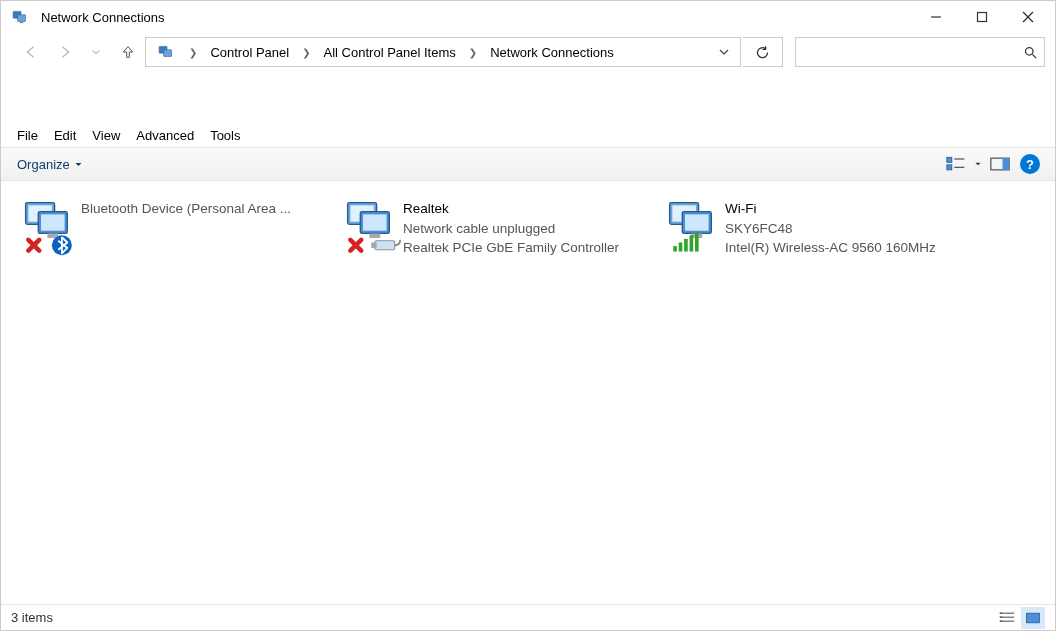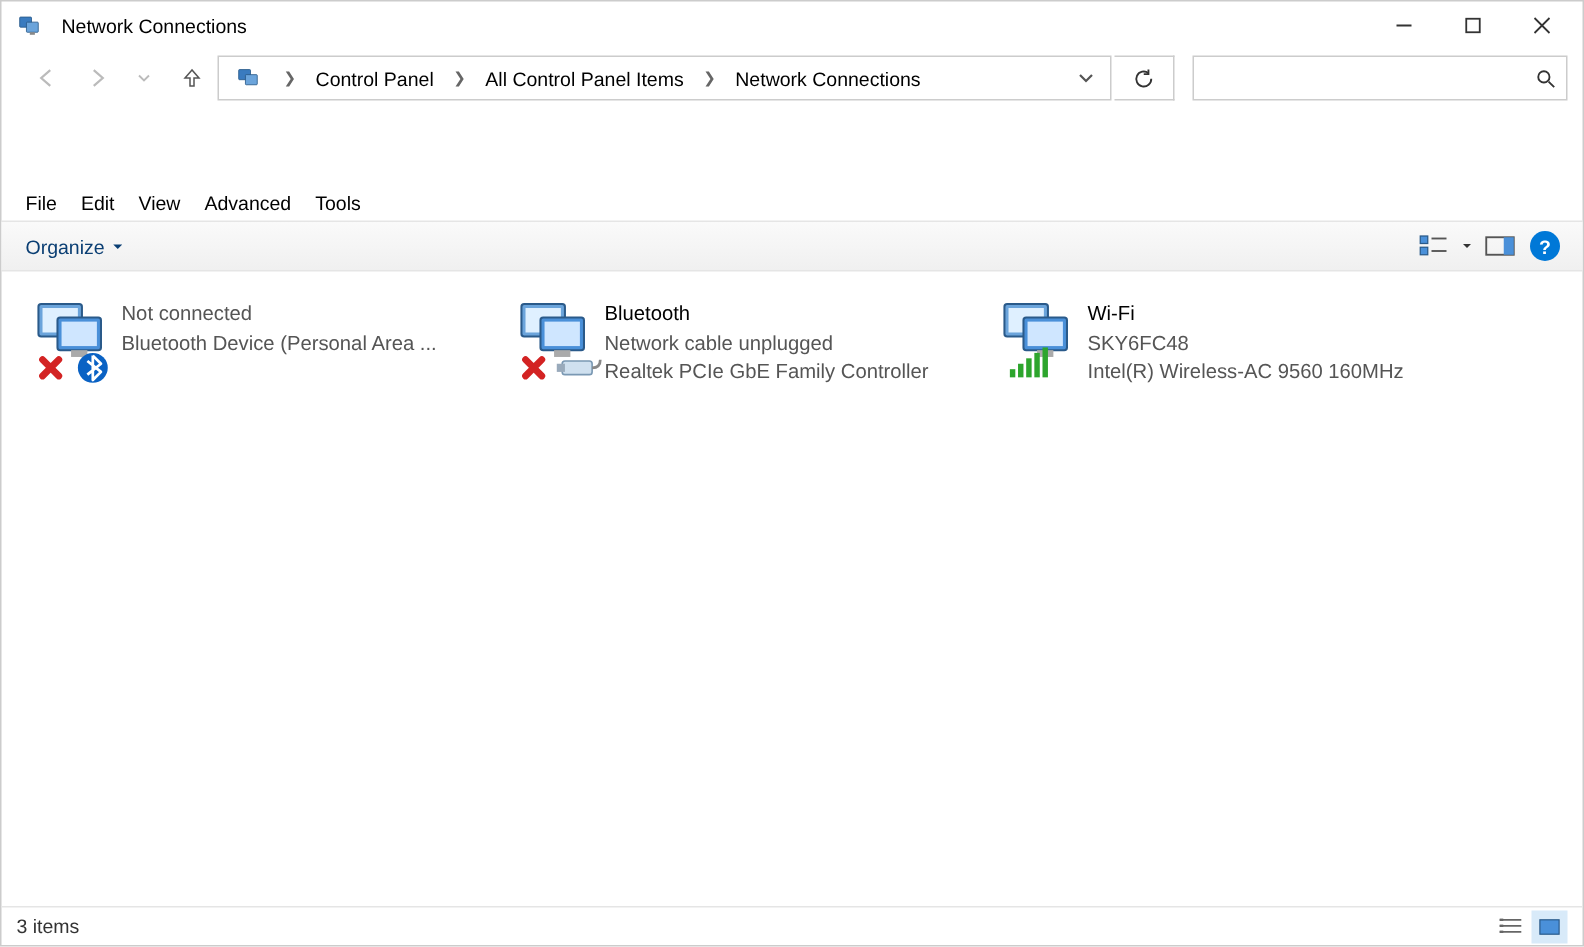--- a/index.html
+++ b/index.html
@@ -194,21 +194,20 @@
         <rect x="28" y="38" width="12" height="5" fill="#aaa"></rect>
 
         <circle cx="13" cy="51" r="10" fill="#fff"></circle>
         <path d="M7 45 L19 57 M19 45 L7 57" stroke="#d32323" stroke-width="5" stroke-linecap="round"></path>
 
         <circle cx="44" cy="51" r="11" fill="#0a62c4"></circle>
         <path d="M44 42 L44 60 L50 54 L40 46 M44 42 L50 48 L40 56" fill="none" stroke="#fff" stroke-width="2" stroke-linejoin="round"></path>
       </svg>
     </div>
     <div class="text-slot">
-      <div class="sub">Not connected</div>
       <div class="sub">Bluetooth Device (Personal Area ...</div>
     </div>
   </div>
 
   <div class="net-item">
     <div class="icon-slot">
       <svg width="58" height="58" viewBox="0 0 64 64">
         <rect x="4" y="4" width="32" height="24" rx="2" fill="#6ba4db" stroke="#2a5a8a" stroke-width="1.5"></rect>
         <rect x="7" y="7" width="26" height="18" fill="#dff0ff"></rect>
         <rect x="18" y="14" width="32" height="24" rx="2" fill="#4a90d9" stroke="#2a5a8a" stroke-width="1.5"></rect>
@@ -217,21 +216,21 @@
 
         <rect x="34" y="46" width="22" height="10" rx="2" fill="#cfe0ef" stroke="#7a98b3" stroke-width="1.2"></rect>
         <rect x="30" y="48" width="6" height="6" fill="#9ab"></rect>
         <path d="M56 51 Q62 51 62 45" fill="none" stroke="#888" stroke-width="2"></path>
 
         <circle cx="13" cy="51" r="10" fill="#fff"></circle>
         <path d="M7 45 L19 57 M19 45 L7 57" stroke="#d32323" stroke-width="5" stroke-linecap="round"></path>
       </svg>
     </div>
     <div class="text-slot">
-      <div class="title">Bluetooth</div>
+      <div class="title">Realtek</div>
       <div class="sub">Network cable unplugged</div>
       <div class="sub">Realtek PCIe GbE Family Controller</div>
     </div>
   </div>
 
   <div class="net-item">
     <div class="icon-slot">
       <svg width="58" height="58" viewBox="0 0 64 64">
         <rect x="4" y="4" width="32" height="24" rx="2" fill="#6ba4db" stroke="#2a5a8a" stroke-width="1.5"></rect>
         <rect x="7" y="7" width="26" height="18" fill="#dff0ff"></rect>

